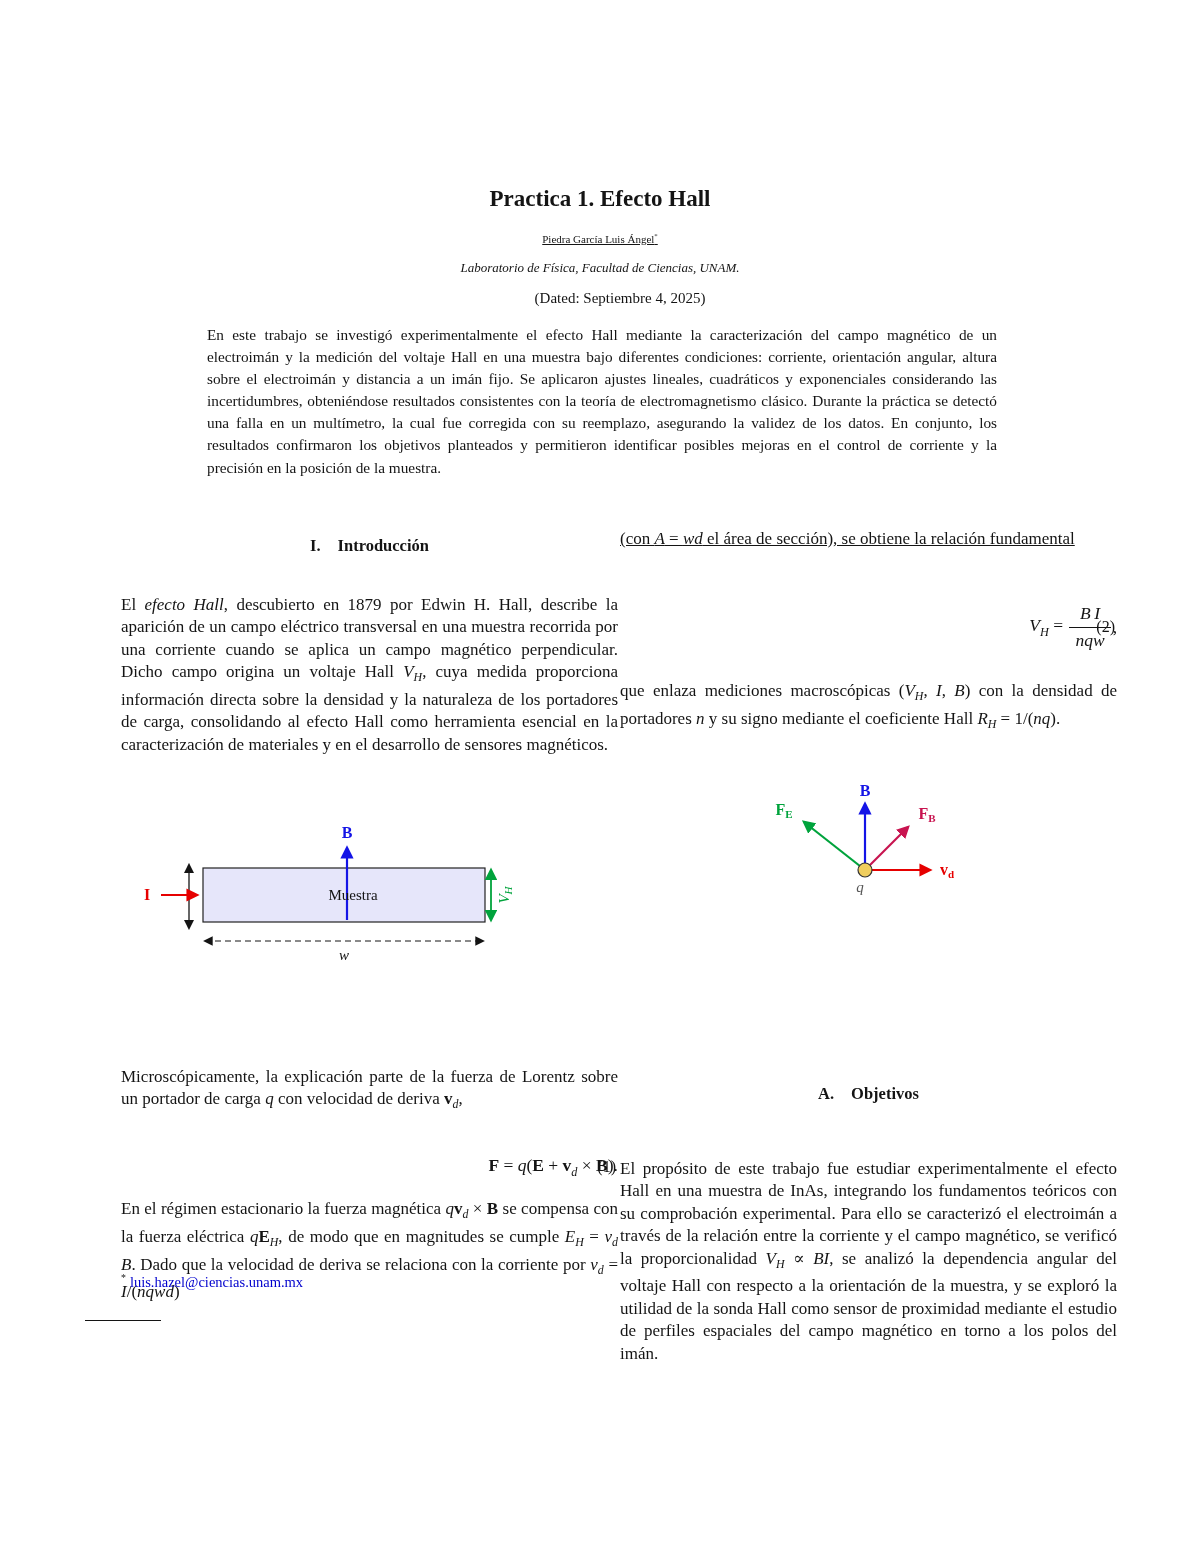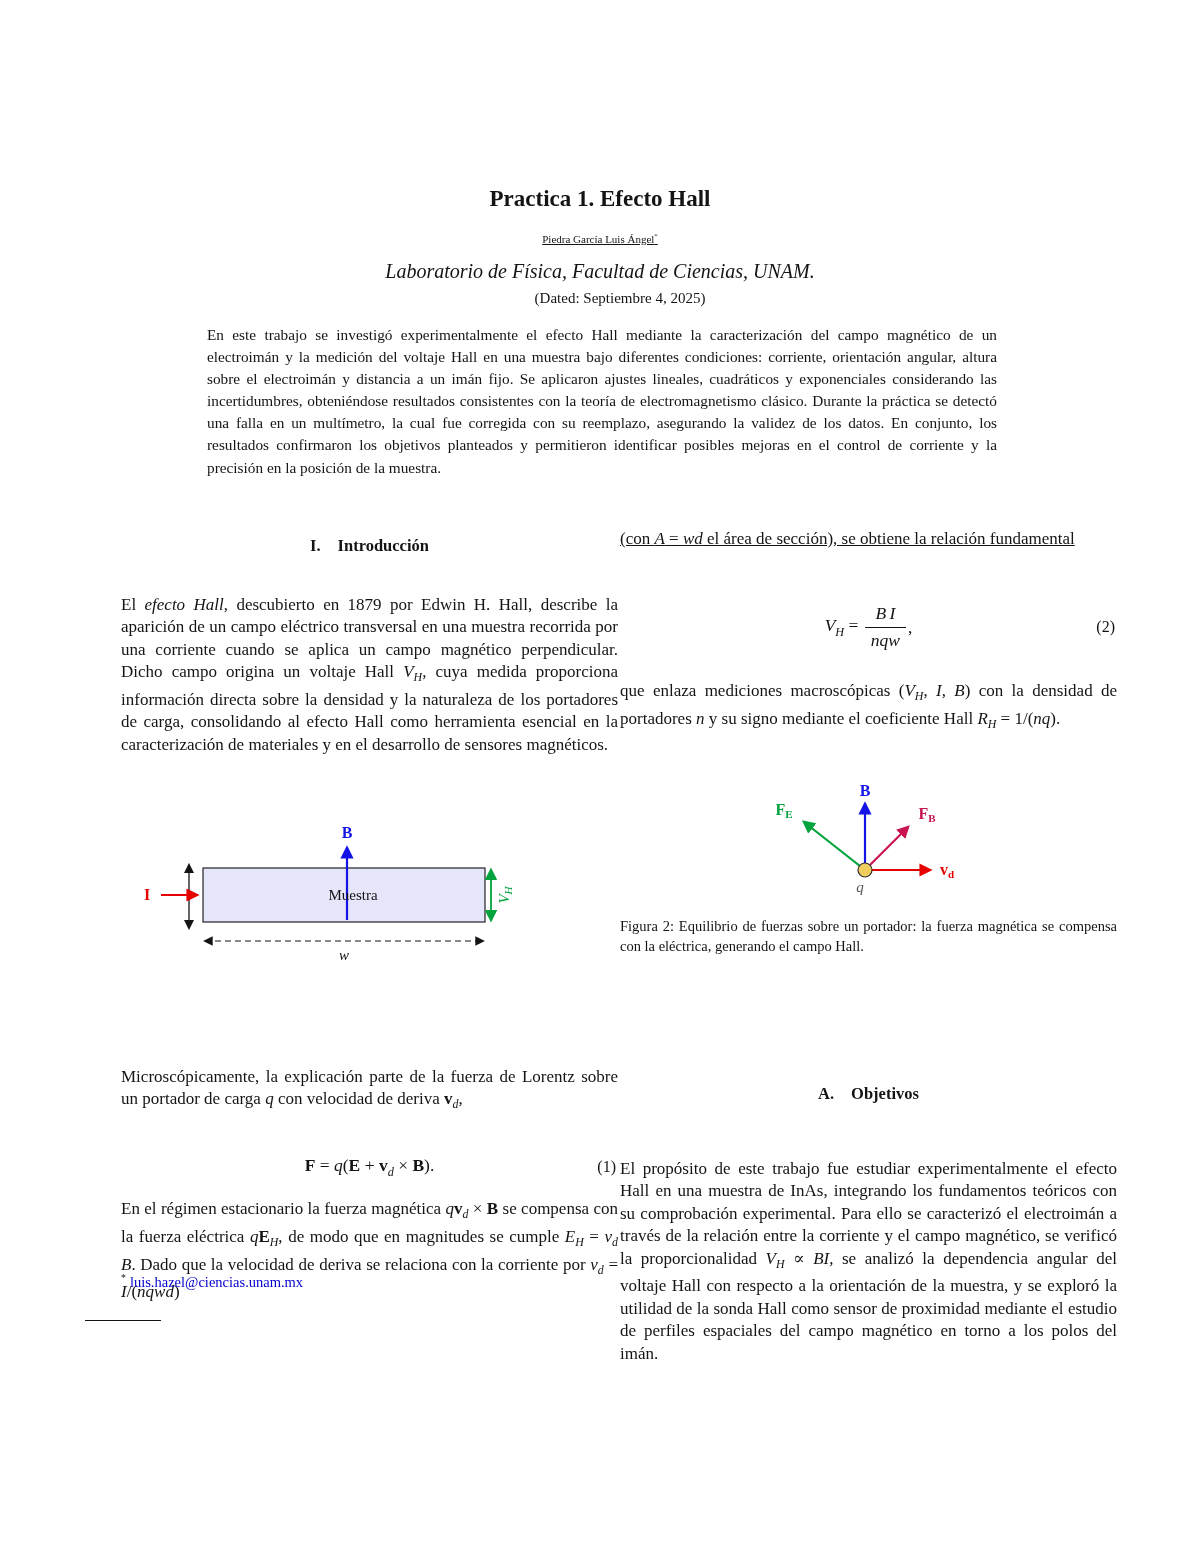--- a/index.html
+++ b/index.html
@@ -4,30 +4,30 @@
 <title>Practica 1. Efecto Hall</title>
 <style>
   html,body{margin:0;padding:0;background:#ffffff;}
   .page{position:relative;width:1200px;height:1553px;background:#ffffff;
         font-family:"Liberation Serif","DejaVu Serif",serif;color:#141414;overflow:hidden;}
   .abs{position:absolute;}
   .centered{left:0;width:1200px;text-align:center;}
   .title{font-size:23px;font-weight:bold;}
   .author{font-size:11px;text-decoration:underline;}
   .author sup{font-size:62%;}
-  .affil{font-size:20px;font-style:italic;}
+  .affil{font-size:13px;font-style:italic;}
   .dated{font-size:15px;padding-left:20px;}
   .abstract{font-size:15.3px;line-height:22.1px;text-align:justify;}
   .col-l{left:85px;width:497px;margin-left:36px;}
   .col-r{left:620px;width:497px;}
   .body-text{font-size:17px;line-height:22.4px;text-align:justify;}
   .heading{font-size:16.5px;font-weight:bold;text-align:center;}
   .hnum{margin-right:17px;}
   .caption{font-size:14.5px;line-height:20.2px;text-align:justify;}
-  .equation{display:flex;align-items:center;justify-content:center;font-size:17.5px;}
+  .equation{display:flex;align-items:center;justify-content:flex-end;font-size:17.5px;}
   .eq-num{position:absolute;right:2px;top:50%;transform:translateY(-50%);font-size:16px;}
   .frac{display:inline-block;text-align:center;vertical-align:middle;margin:0 2px;}
   .frac .fnum{display:block;padding:0 6px 3px;border-bottom:1.4px solid #141414;}
   .frac .fden{display:block;padding:2px 6px 0;}
   .footnote-rule{border-top:1.5px solid #141414;width:76px;height:0;}
   .footnote{font-size:14.5px;}
   .footnote sup{font-size:68%;margin-right:4px;}
   .email{color:#0000cd;text-decoration:none;cursor:pointer;}
   sub{font-size:70%;}
   sup{font-size:70%;}
@@ -131,21 +131,20 @@
     <line x1="245" y1="86" x2="184" y2="38" stroke-width="2.2" marker-end="url(#f2g)" stroke="#00a33c"></line>
     <text x="164" y="31" text-anchor="middle" class="svg-bold" fill="#00a33c"><tspan>F</tspan><tspan dy="3" font-size="11">E</tspan></text>
     <line x1="245" y1="86" x2="288" y2="43" stroke-width="2.2" marker-end="url(#f2c)" stroke="#c81450"></line>
     <text x="307" y="35" text-anchor="middle" class="svg-bold" fill="#c81450"><tspan>F</tspan><tspan dy="3" font-size="11">B</tspan></text>
     <line x1="245" y1="86" x2="310" y2="86" stroke-width="2.2" marker-end="url(#f2r)" stroke="#e60000"></line>
     <text x="327" y="91" text-anchor="middle" class="svg-bold" fill="#e60000"><tspan>v</tspan><tspan dy="3" font-size="11">d</tspan></text>
     <circle cx="245" cy="86" r="7" stroke="#333333" stroke-width="1.2" fill="#f0ce5e"></circle>
     <text x="240" y="108" text-anchor="middle" class="svg-italic" fill="#555555">q</text>
   </svg>
 
-  <div class="abs col-r caption" style="top:916px;">Figura 2: Equilibrio de fuerzas sobre un portador: la fuerza magnética se compensa con la eléctrica, generando el campo Hall.</div>
 
   <div class="abs col-r heading" style="top:1084px;">
     <span class="hnum">A.</span><span>Objetivos</span>
   </div>
 
   <div class="abs col-r body-text" style="top:1158px;">El propósito de este trabajo fue estudiar experimentalmente el efecto Hall en una muestra de InAs, integrando los fundamentos teóricos con su comprobación experimental. Para ello se caracterizó el electroimán a través de la relación entre la corriente y el campo magnético, se verificó la proporcionalidad <i>V<sub>H</sub></i> ∝ <i>BI</i>, se analizó la dependencia angular del voltaje Hall con respecto a la orientación de la muestra, y se exploró la utilidad de la sonda Hall como sensor de proximidad mediante el estudio de perfiles espaciales del campo magnético en torno a los polos del imán.</div>
 
 </div>
 
 </body></html>

